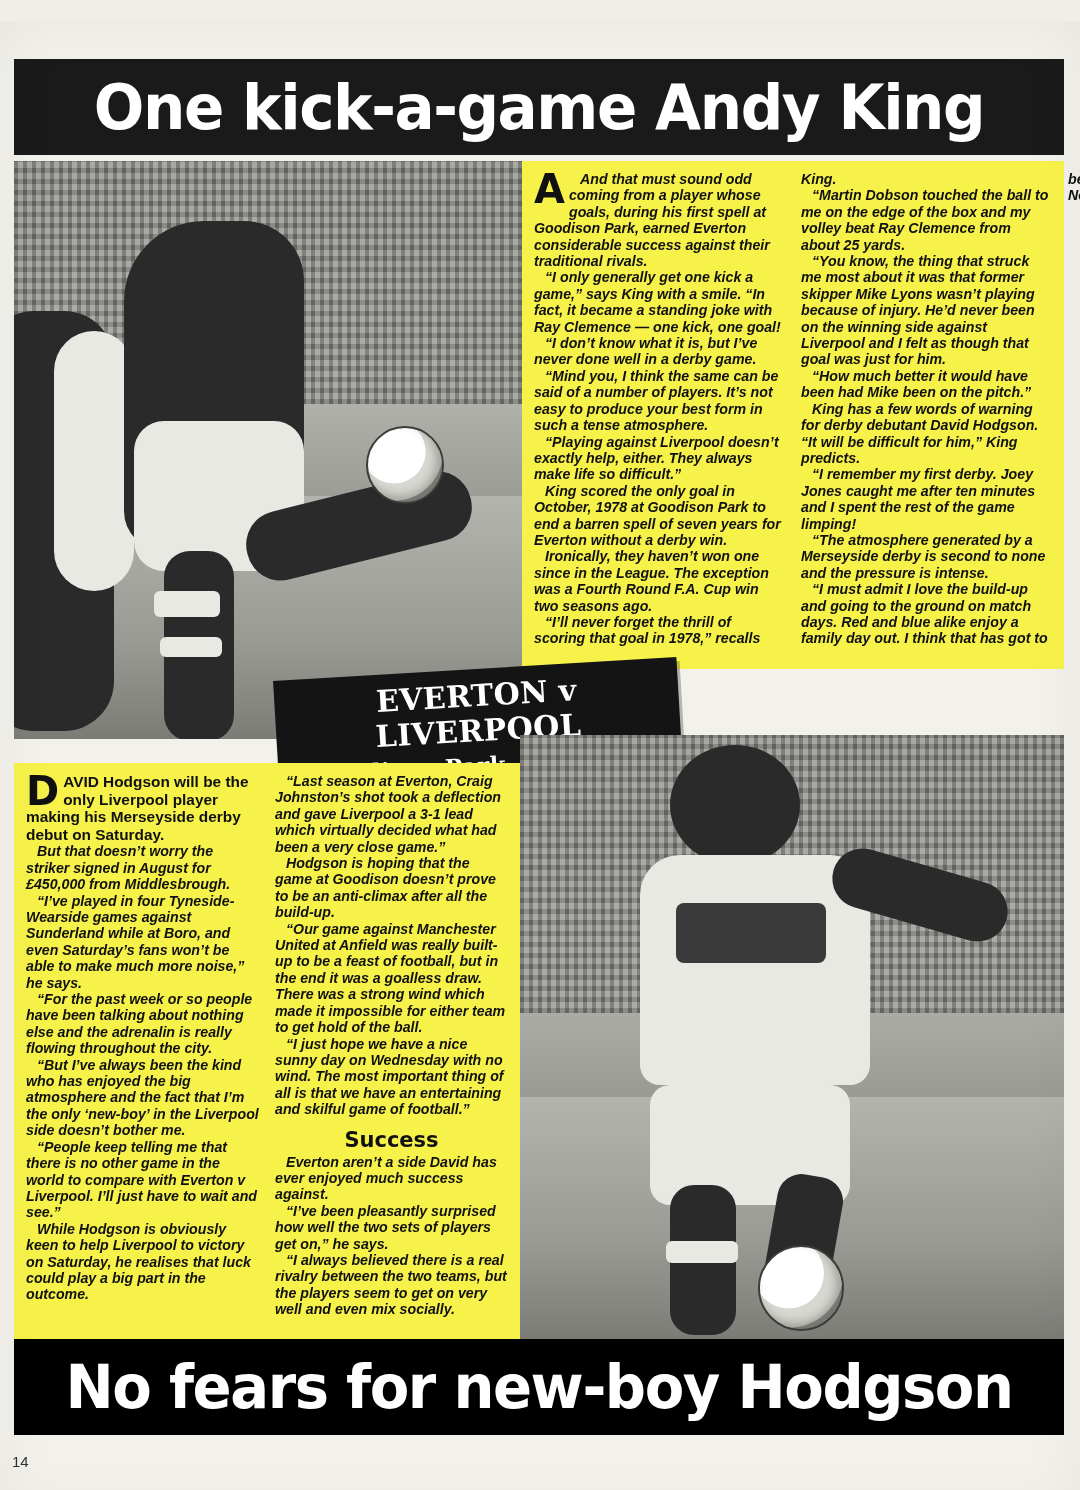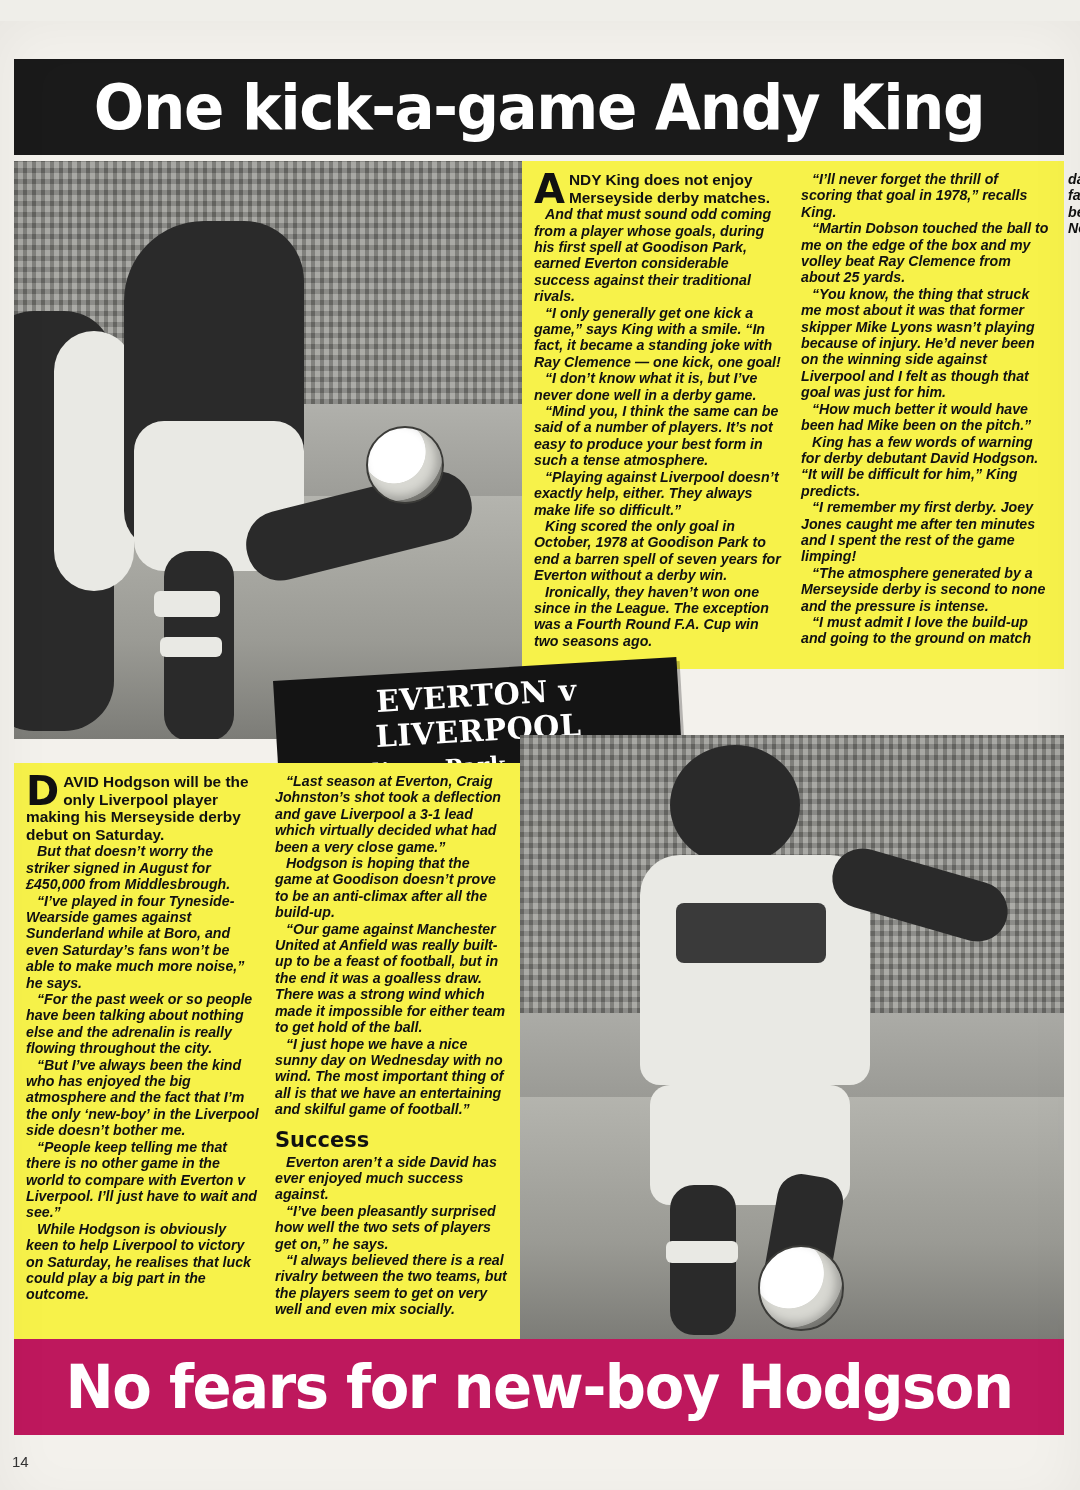--- a/index.html
+++ b/index.html
@@ -44,21 +44,21 @@
     transform: scaleX(0.96);
   }
 
   
   .bottom-banner {
     position: absolute;
     left: 14px;
     top: 1318px;
     width: 1050px;
     height: 96px;
-    background: #be185d;
+    background: #000000;
   }
   .bottom-banner .headline {
     position: absolute;
     left: 0;
     top: 0;
     width: 1050px;
     height: 96px;
     display: flex;
     align-items: center;
     justify-content: center;
@@ -174,20 +174,21 @@
     font-weight: bold;
     padding: 2px 4px 0 0;
     font-family: "DejaVu Sans", sans-serif;
   }
   .subhead {
     margin: 10px 0 2px 0;
     font-size: 21px;
     font-weight: bold;
     color: #111;
     font-family: "DejaVu Sans", sans-serif;
+    text-align: center;
   }
 
   
   .fixture {
     position: absolute;
     left: 276px;
     top: 648px;
     width: 404px;
     height: 112px;
     background: #141414;
@@ -243,21 +244,21 @@
     <div class="ph-figure" style="left:150px; top:390px; width:70px; height:190px; border-radius:26px;"></div>
     <div class="ph-figure" style="left:230px; top:330px; width:230px; height:70px; border-radius:34px; transform:rotate(-14deg);"></div>
     <div class="ph-ball" style="left:352px; top:265px; width:74px; height:74px;"></div>
     <div class="ph-figure light" style="left:140px; top:430px; width:66px; height:26px; border-radius:6px;"></div>
     <div class="ph-figure light" style="left:146px; top:476px; width:62px; height:20px; border-radius:6px;"></div>
   </div>
 
   <div class="yellow col-top-right">
     <div class="cols2">
       <p class="dropcap-para">
-        <span class="dropcap">A</span><span>NDY King does not enjoy Merseyside derby matches.</span>
+        <span class="dropcap">A</span>
       </p>
       <p class="body">And that must sound odd coming from a player whose goals, during his first spell at Goodison Park, earned Everton considerable success against their traditional rivals.</p>
       <p class="body">“I only generally get one kick a game,” says King with a smile. “In fact, it became a standing joke with Ray Clemence — one kick, one goal!</p>
       <p class="body">“I don’t know what it is, but I’ve never done well in a derby game.</p>
       <p class="body">“Mind you, I think the same can be said of a number of players. It’s not easy to produce your best form in such a tense atmosphere.</p>
       <p class="body">“Playing against Liverpool doesn’t exactly help, either. They always make life so difficult.”</p>
       <p class="body">King scored the only goal in October, 1978 at Goodison Park to end a barren spell of seven years for Everton without a derby win.</p>
       <p class="body">Ironically, they haven’t won one since in the League. The exception was a Fourth Round F.A. Cup win two seasons ago.</p>
       <p class="body">“I’ll never forget the thrill of scoring that goal in 1978,” recalls King.</p>
       <p class="body">“Martin Dobson touched the ball to me on the edge of the box and my volley beat Ray Clemence from about 25 yards.</p>

